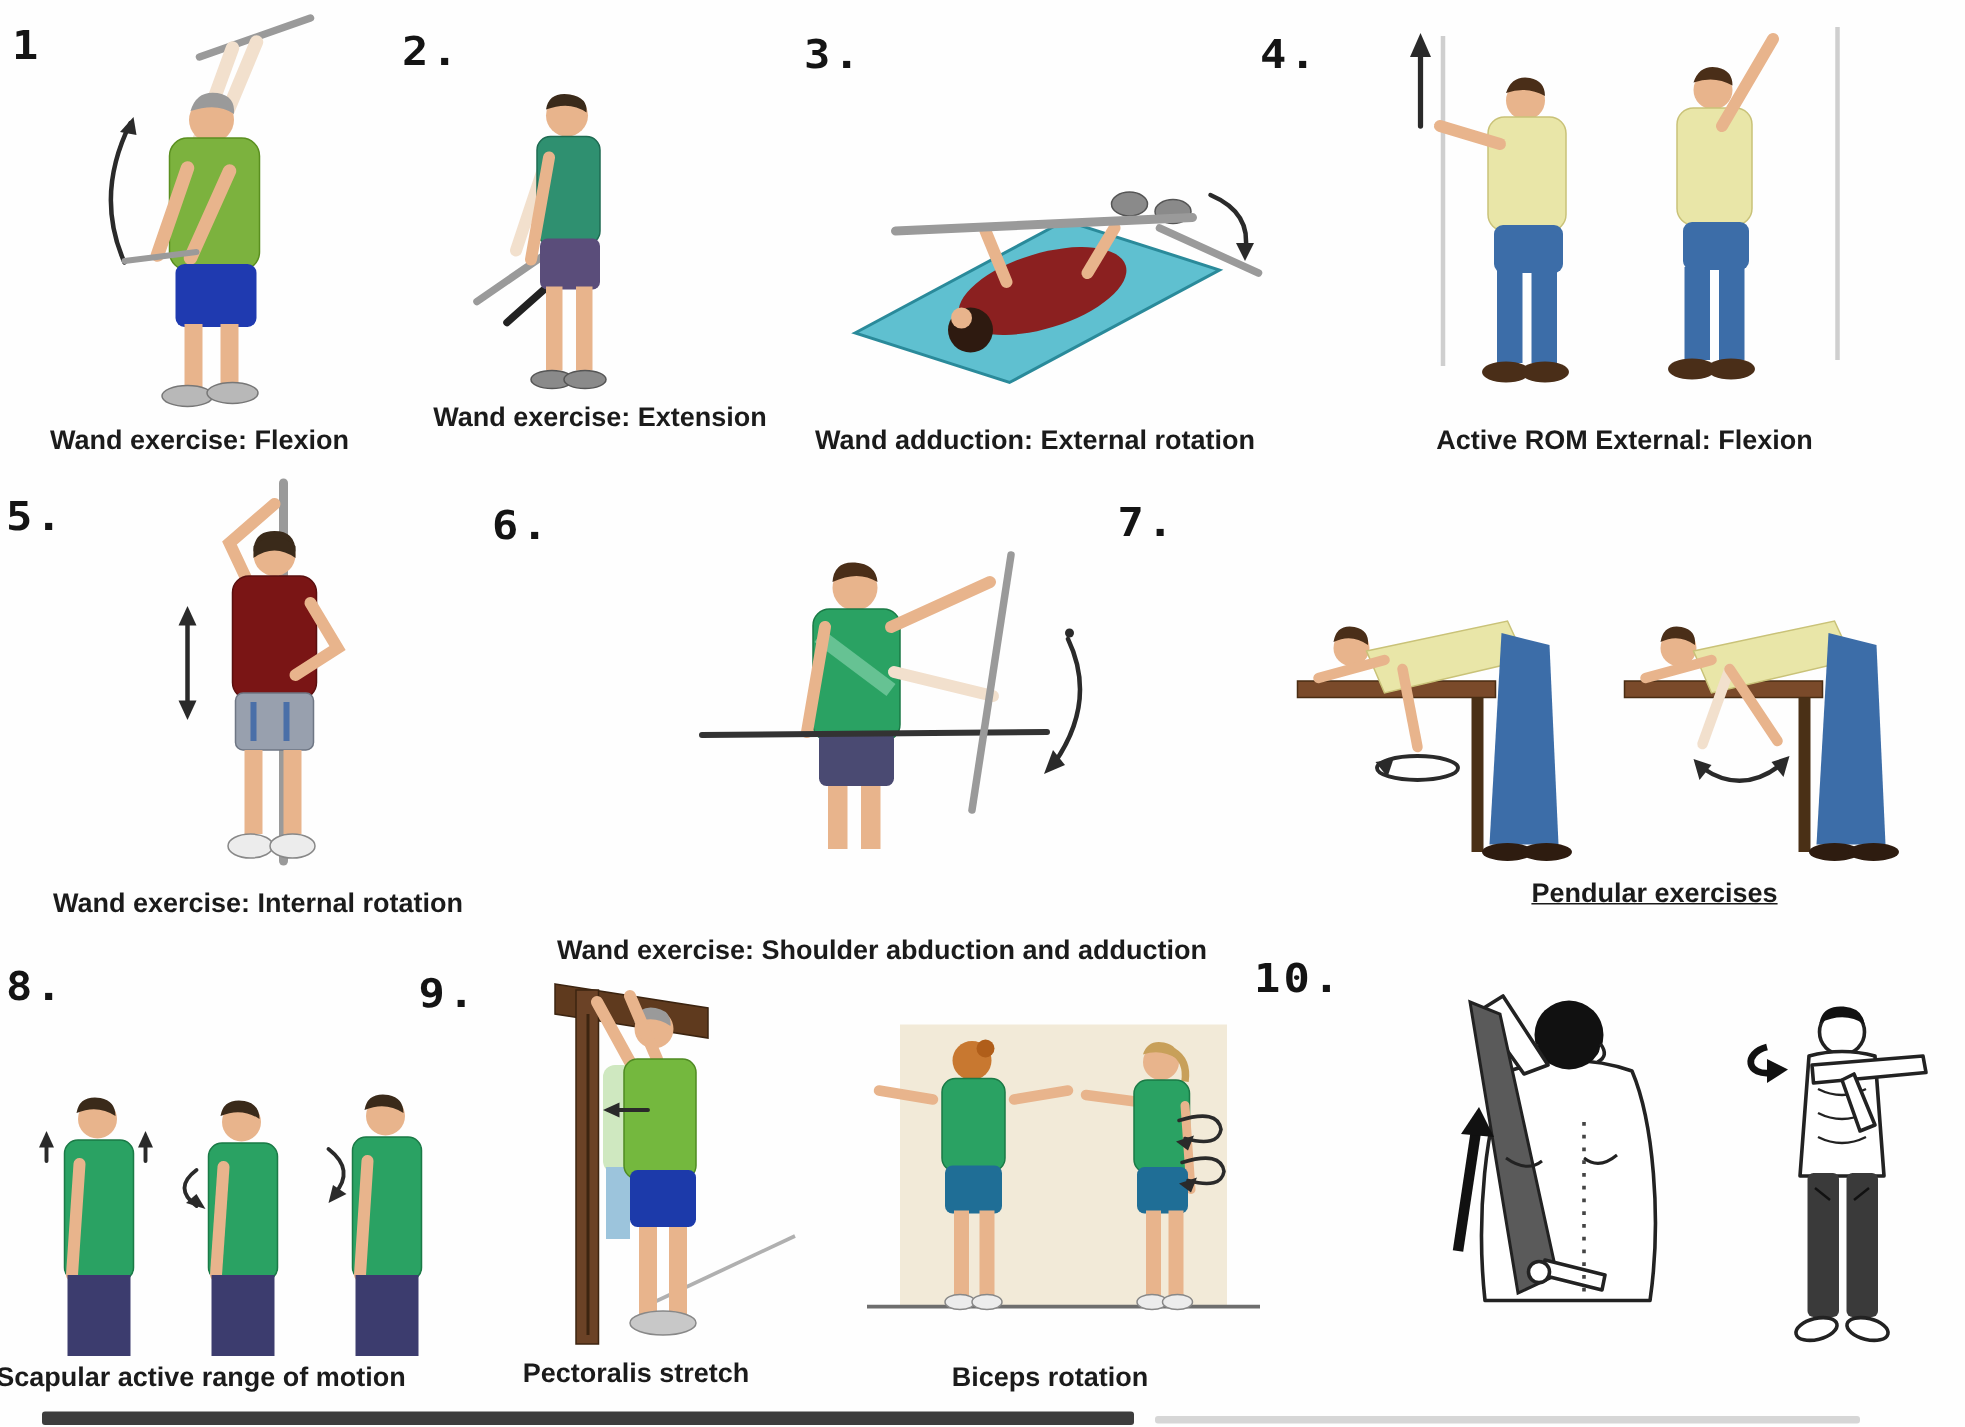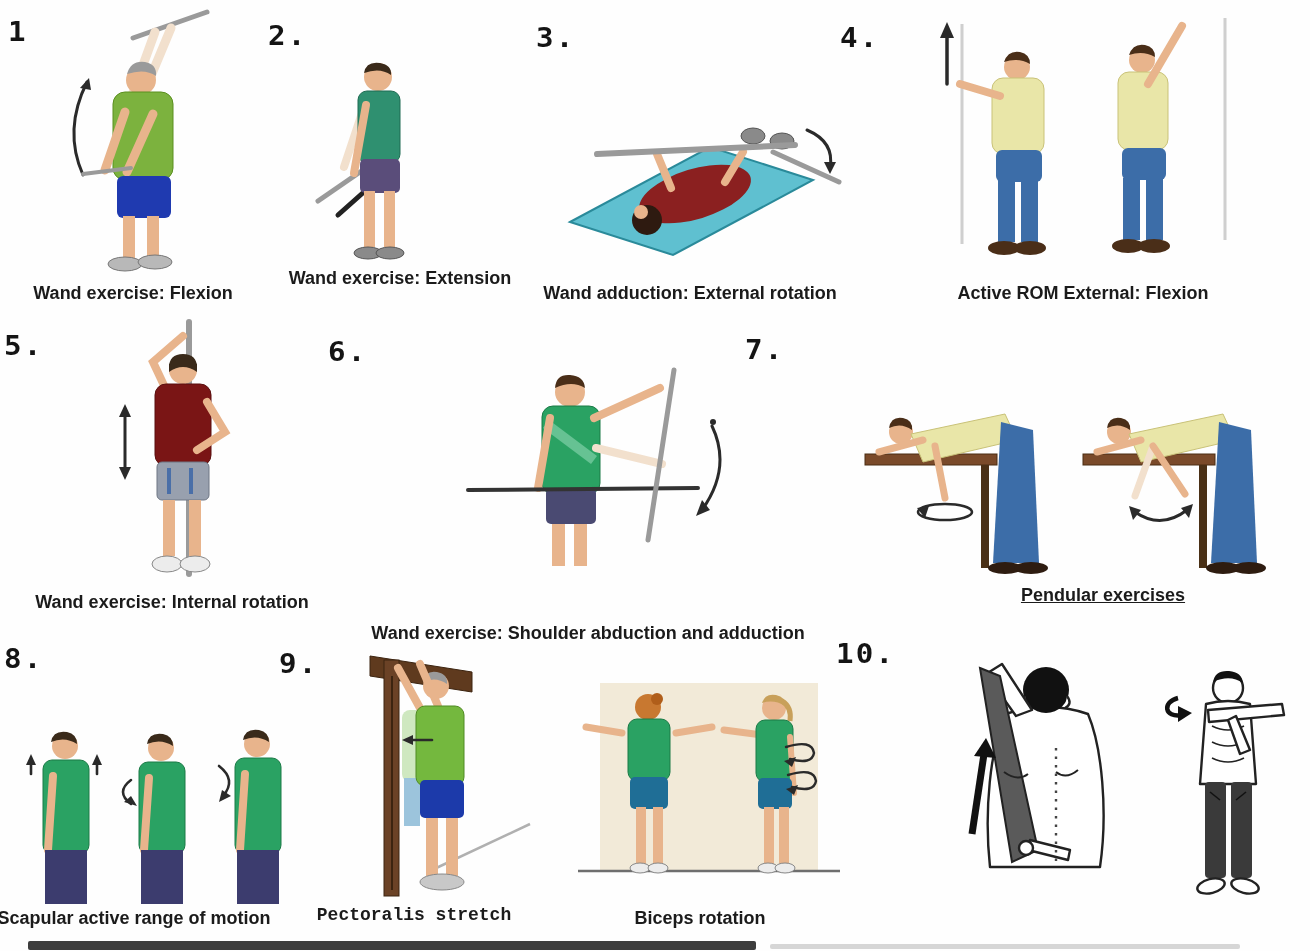--- a/index.html
+++ b/index.html
@@ -281,21 +281,21 @@
         <line class="skin" stroke-width="8" x1="98" y1="78" x2="80" y2="36"></line>
         <rect x="76" y="78" width="48" height="80" rx="9" fill="#74b83e" stroke="#4f8a22"></rect>
         <line class="arrow" stroke-width="2.6" x1="92" y1="112" x2="68" y2="112"></line>
         <polygon class="ah" points="62,112 73,107 73,117"></polygon>
         <rect x="80" y="152" width="44" height="38" rx="5" fill="#1c3aaa"></rect>
         <rect x="86" y="190" width="12" height="58" fill="#e8b48c"></rect>
         <rect x="106" y="190" width="12" height="58" fill="#e8b48c"></rect>
         <ellipse cx="102" cy="254" rx="22" ry="8" fill="#c8c8c8" stroke="#888"></ellipse>
       </g>
     </svg>
-    <div class="cap" style="left:414px;top:905px;font-family:Liberation Mono, monospace;">Pectoralis stretch</div>
+    <div class="cap" style="left:424px;top:905px;">Pectoralis stretch</div>
   </div>
 
   <div class="panel">
     <svg style="left:578px;top:675px;" width="262" height="232" viewBox="0 0 262 232">
       <rect x="22" y="8" width="218" height="188" fill="#f2ead8"></rect>
       <line x1="0" y1="196" x2="262" y2="196" stroke="#6e6e6e" stroke-width="2.5"></line>
       <g>
         <circle cx="70" cy="32" r="13" fill="#c87830"></circle>
         <circle cx="79" cy="24" r="6" fill="#b05e1a"></circle>
         <line class="skin" stroke-width="7" x1="44" y1="58" x2="8" y2="52"></line>

